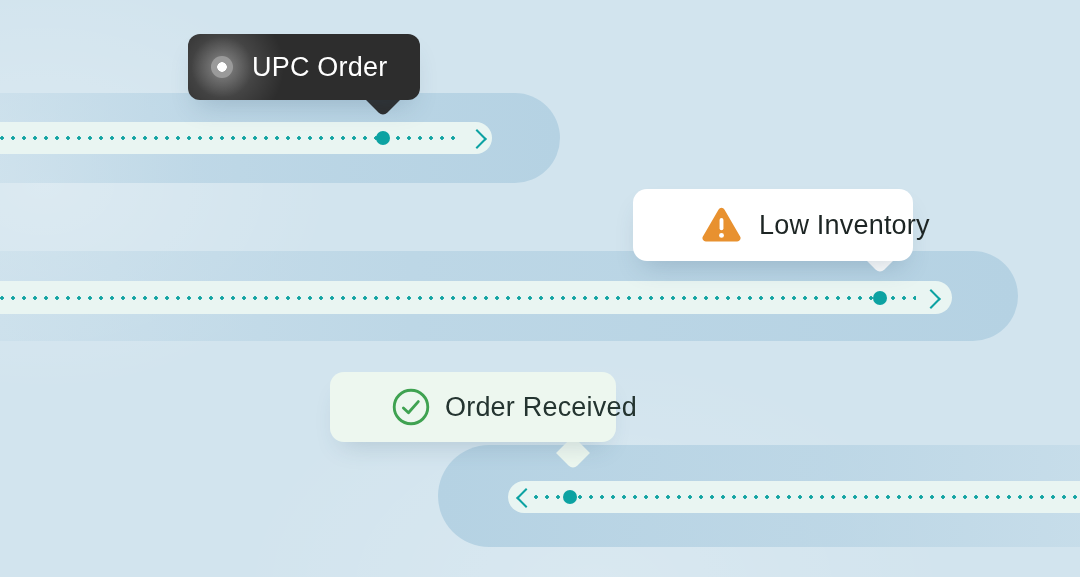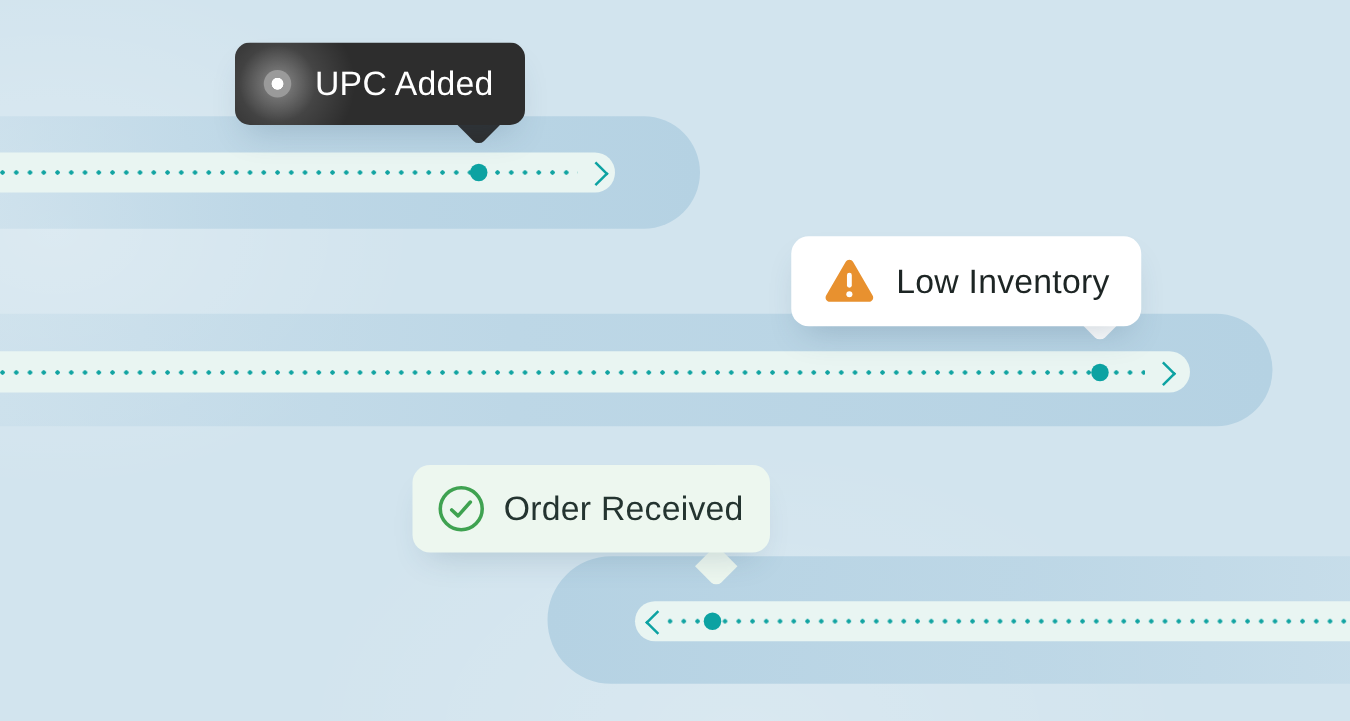--- a/index.html
+++ b/index.html
@@ -37,20 +37,21 @@
   .chev{
     position:absolute;width:12px;height:12px;z-index:4;
     border-top:2.6px solid #0ca2a2;border-right:2.6px solid #0ca2a2;
   }
   .chev.right{transform:rotate(45deg);}
   .chev.left{transform:rotate(-135deg);}
   
   .badge{
     position:absolute;display:flex;align-items:center;z-index:6;
     box-shadow:0 14px 26px -10px rgba(50,85,110,0.25);
+    padding-left:42px;
   }
   .badge .label{white-space:nowrap;letter-spacing:0.2px;font-weight:500;}
   .tail{
     position:absolute;width:24px;height:24px;z-index:5;
     transform:rotate(45deg);border-radius:0 0 6px 0;
   }
   
   .badge.dark{
     left:188px;top:34px;width:232px;height:66px;border-radius:12px;
     background:radial-gradient(80px 80px at 36px 50%, rgba(255,255,255,0.22), rgba(255,255,255,0) 75%), #2d2d2d;
@@ -107,21 +108,21 @@
   <div class="dotline" style="left:534px;top:495px;width:546px;"></div>
   <div class="chev left" style="left:519px;top:491px;"></div>
   <div class="node" style="left:563px;top:490px;"></div>
 
   <div class="tail dark"></div>
   <div class="badge dark">
     <span class="dot-icon-wrap">
       <span class="dot-glow"></span>
       <span class="dot-icon"></span>
     </span>
-    <span class="label">UPC Added</span>
+    <span class="label">UPC Order</span>
   </div>
 
   <div class="tail white"></div>
   <div class="badge white">
     <span class="icon">
       <svg width="41" height="37" viewBox="0 0 24 22" aria-hidden="true">
         <path d="M13.73 1.42a2 2 0 0 0-3.46 0L0.94 17.5a2 2 0 0 0 1.73 3h18.66a2 2 0 0 0 1.73-3L13.73 1.42Z" fill="#e8912f"></path>
         <rect x="10.85" y="6.6" width="2.3" height="7.2" rx="1.15" fill="#ffffff"></rect>
         <circle cx="12" cy="16.9" r="1.45" fill="#ffffff"></circle>
       </svg>

